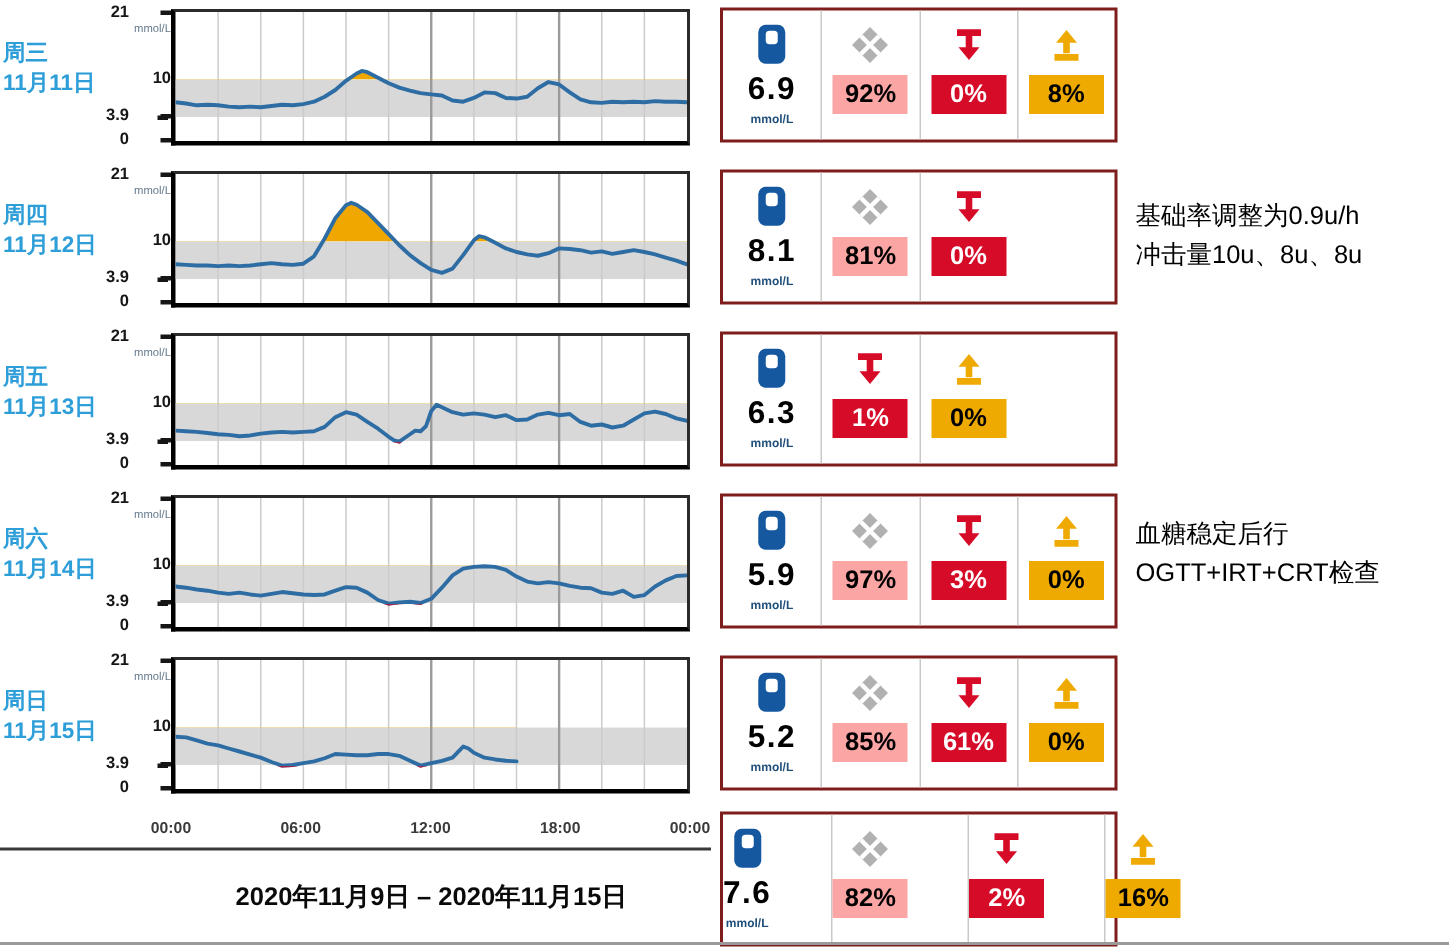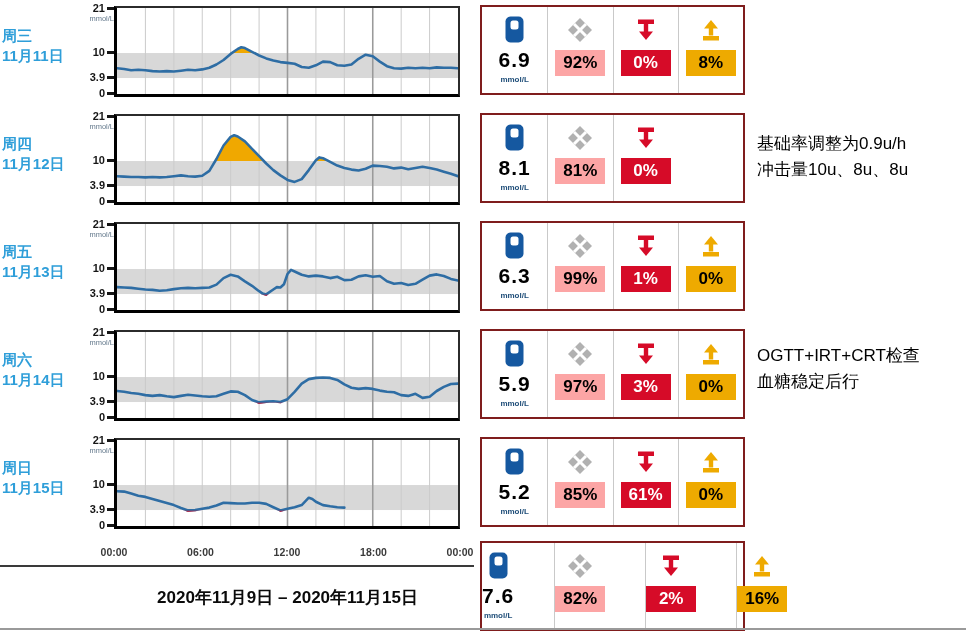--- a/index.html
+++ b/index.html
@@ -6,25 +6,25 @@
   body { background:#fff; font-family:"Liberation Sans", sans-serif; }
   .page { position:relative; width:966px; height:633px; background:#fff; overflow:hidden; }
 
   
   .left-col { position:absolute; left:0; top:6px; width:750px; }
   .day-row { display:flex; align-items:flex-start; margin-bottom:17px; }
   .day-label { width:74px; padding:20px 0 0 2px; color:#2e9ed9; font-weight:bold;
                font-size:15px; line-height:20px; }
   .y-axis { position:relative; width:40px; height:91px; font-weight:bold;
             font-size:11px; color:#161616; }
-  .ylab { position:absolute; right:0; display:flex; align-items:center; }
+  .ylab { position:absolute; right:0; display:flex; align-items:center;gap:19px; }
   .ylab .tick { width:7px; height:3px; background:#161616; margin-left:2px; }
   .ylab.y21 { top:-4px; }
   .ylab.yunit { top:8px; font-size:7.5px; font-weight:normal; color:#64798c; }
-  .ylab.y10 { top:40px; }
+  .ylab.y10 { top:40px;flex-direction:column; }
   .ylab.y39 { top:65px;text-align:center; }
   .ylab.y0 { top:81px; }
   .chart-box { width:346px; height:91px; border-top:2px solid #2b2b2b; border-right:2px solid #2b2b2b;
                border-left:3px solid #000; border-bottom:3px solid #000; background:#fff; }
   .chart-box svg { display:block; width:100%; height:100%; }
 
   .x-axis-bar { position:relative; margin-left:114px; width:346px; height:15px; margin-top:1px; }
   .x-axis-bar span { position:absolute; transform:translateX(-50%); font-size:10.5px;
                      font-weight:bold; color:#3a3a3a; white-space:nowrap; }
   .divider-mid { margin-top:4px; width:474px; height:2px; background:#3a3a3a; }
@@ -304,32 +304,20 @@
           <div class="stats-panel">
             <div class="stat-cell">
               <div class="stat-icon">
                 <svg width="19" height="27" viewBox="0 0 19 27">
                   <rect x="0.5" y="0.5" width="18" height="26" rx="5" fill="#1558a0"></rect>
                   <rect x="5.5" y="4.5" width="8" height="9" rx="2.5" fill="#fff"></rect>
                 </svg>
               </div>
               <div class="avg-value">6.3</div>
               <div class="avg-unit">mmol/L</div>
-            </div>
-            <div class="stat-cell">
-              <div class="stat-icon">
-                <svg width="26" height="26" viewBox="0 0 26 26">
-                  <g transform="translate(13,13) rotate(45)">
-                    <rect x="-8.5" y="-8.5" width="17" height="17" fill="#b1b1b1"></rect>
-                    <rect x="-8.5" y="-1.5" width="17" height="3" fill="#fff"></rect>
-                    <rect x="-1.5" y="-8.5" width="3" height="17" fill="#fff"></rect>
-                  </g>
-                </svg>
-              </div>
-              <div class="badge gray">99%</div>
             </div>
             <div class="stat-cell">
               <div class="stat-icon">
                 <svg width="26" height="26" viewBox="0 0 26 26">
                   <rect x="5" y="2.5" width="16" height="4.5" fill="#d60b28"></rect>
                   <rect x="10.8" y="7" width="4.4" height="9" fill="#d60b28"></rect>
                   <polygon points="6,14.5 20,14.5 13,23" fill="#d60b28"></polygon>
                 </svg>
               </div>
               <div class="badge red">1%</div>
@@ -600,18 +588,18 @@
       </div>
       <div class="badge amber">16%</div>
     </div>
   </div>
 
   <div class="note note-1">
     <div>基础率调整为0.9u/h</div>
     <div>冲击量10u、8u、8u</div>
   </div>
   <div class="note note-2">
+    <div>血糖稳定后行</div>
     <div>OGTT+IRT+CRT检查</div>
-    <div>血糖稳定后行</div>
   </div>
 
   <div class="divider-bottom"></div>
 </div>
 
 </body></html>

